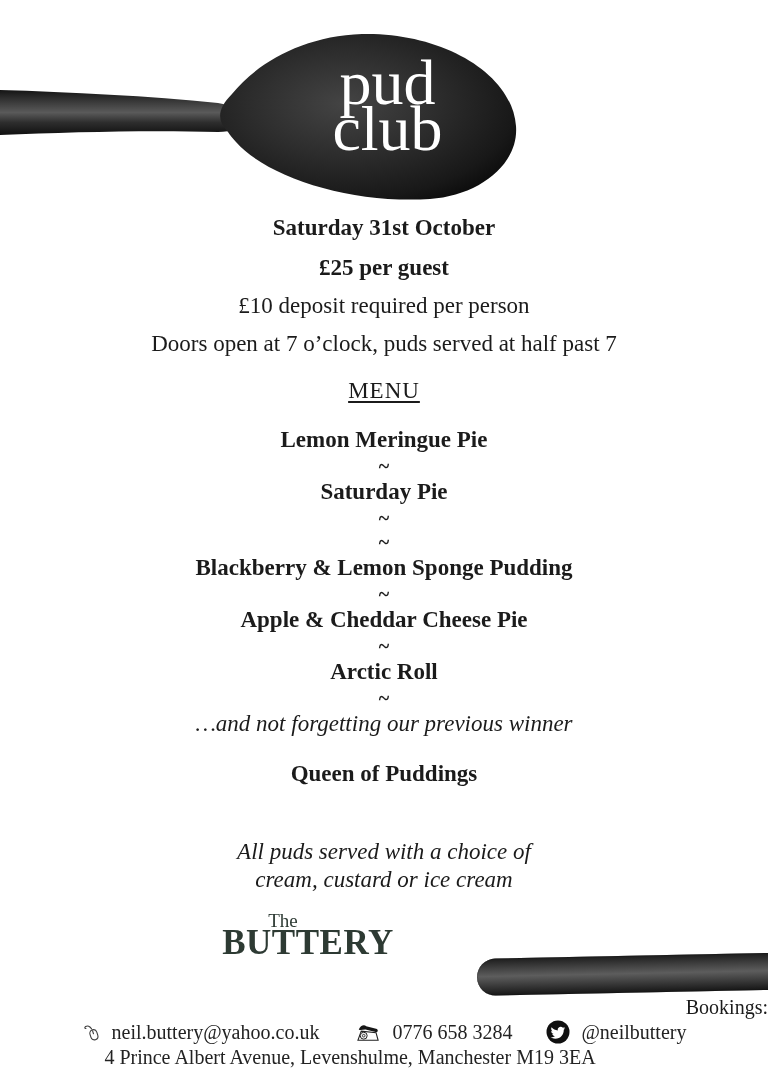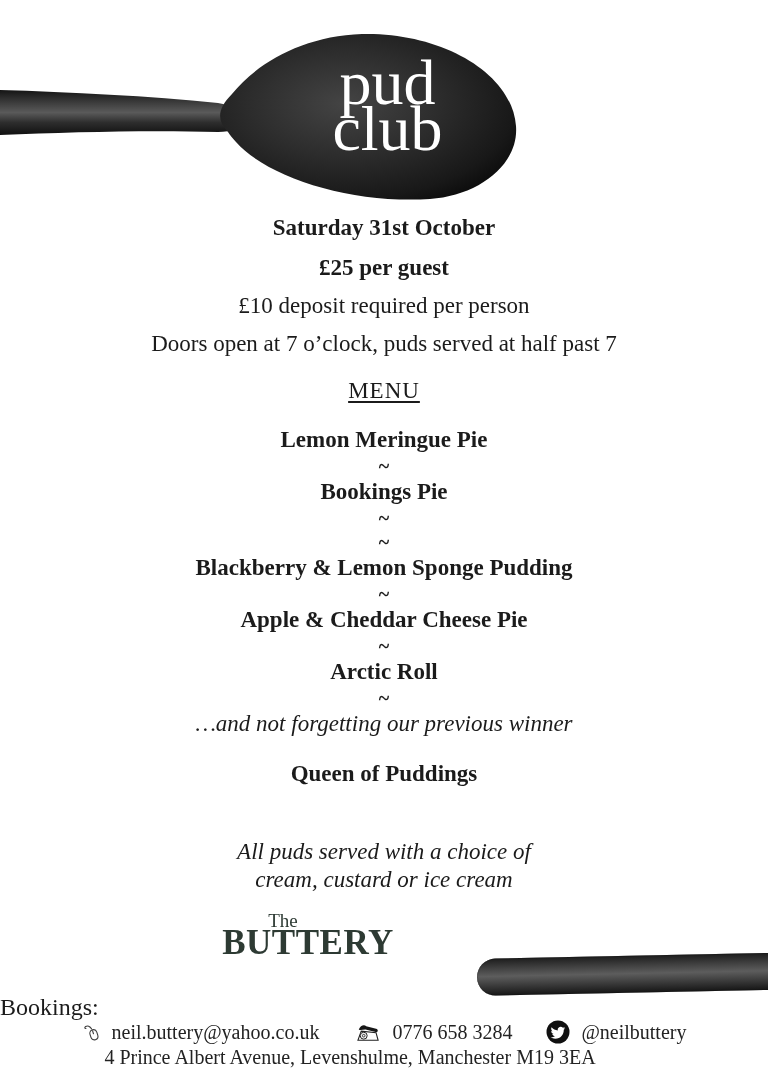--- a/index.html
+++ b/index.html
@@ -40,22 +40,22 @@
   .brand{position:absolute;top:924px;width:616px;text-align:center;}
   .brand-inner{position:relative;display:inline-block;}
   .brand-name{
     font-size:35px;line-height:38px;font-weight:bold;
     letter-spacing:0.5px;color:#2d3a33;
   }
   .brand-the{
     position:absolute;left:46px;top:-13px;
     font-size:19px;line-height:19px;font-weight:normal;color:#2d3a33;
   }
-  .bookings{position:absolute;top:996px;width:768px;text-align:left;
-    font-size:24px;line-height:22px;}
+  .bookings{position:absolute;top:996px;width:768px;text-align:right;
+    font-size:20px;line-height:22px;}
   .contact-row{
     position:absolute;top:1018px;left:0;width:768px;height:28px;
     display:flex;align-items:center;justify-content:center;gap:13px;
     font-size:20px;line-height:26px;color:#232323;
   }
   .contact-row .grp{display:flex;align-items:center;gap:11px;}
   .contact-row .sp{width:8px;}
   .address{position:absolute;top:1044px;width:700px;text-align:center;
     font-size:20px;line-height:26px;color:#232323;}
   
@@ -99,21 +99,21 @@
 <div class="content">
   <div class="line bold">Saturday 31st October</div>
   <div class="line bold mt12">£25 per guest</div>
   <div class="line mt10">£10 deposit required per person</div>
   <div class="line mt10">Doors open at 7 o’clock, puds served at half past 7</div>
 
   <div class="menu-heading mt19">MENU</div>
 
   <div class="line bold mt21">Lemon Meringue Pie</div>
   <div class="tilde">~</div>
-  <div class="line bold">Bookings Pie</div>
+  <div class="line bold">Saturday Pie</div>
   <div class="tilde">~</div>
   <div class="tilde">~</div>
   <div class="line bold">Blackberry &amp; Lemon Sponge Pudding</div>
   <div class="tilde">~</div>
   <div class="line bold">Apple &amp; Cheddar Cheese Pie</div>
   <div class="tilde">~</div>
   <div class="line bold">Arctic Roll</div>
   <div class="tilde">~</div>
 
   <div class="line italic">…and not forgetting our previous winner</div>

